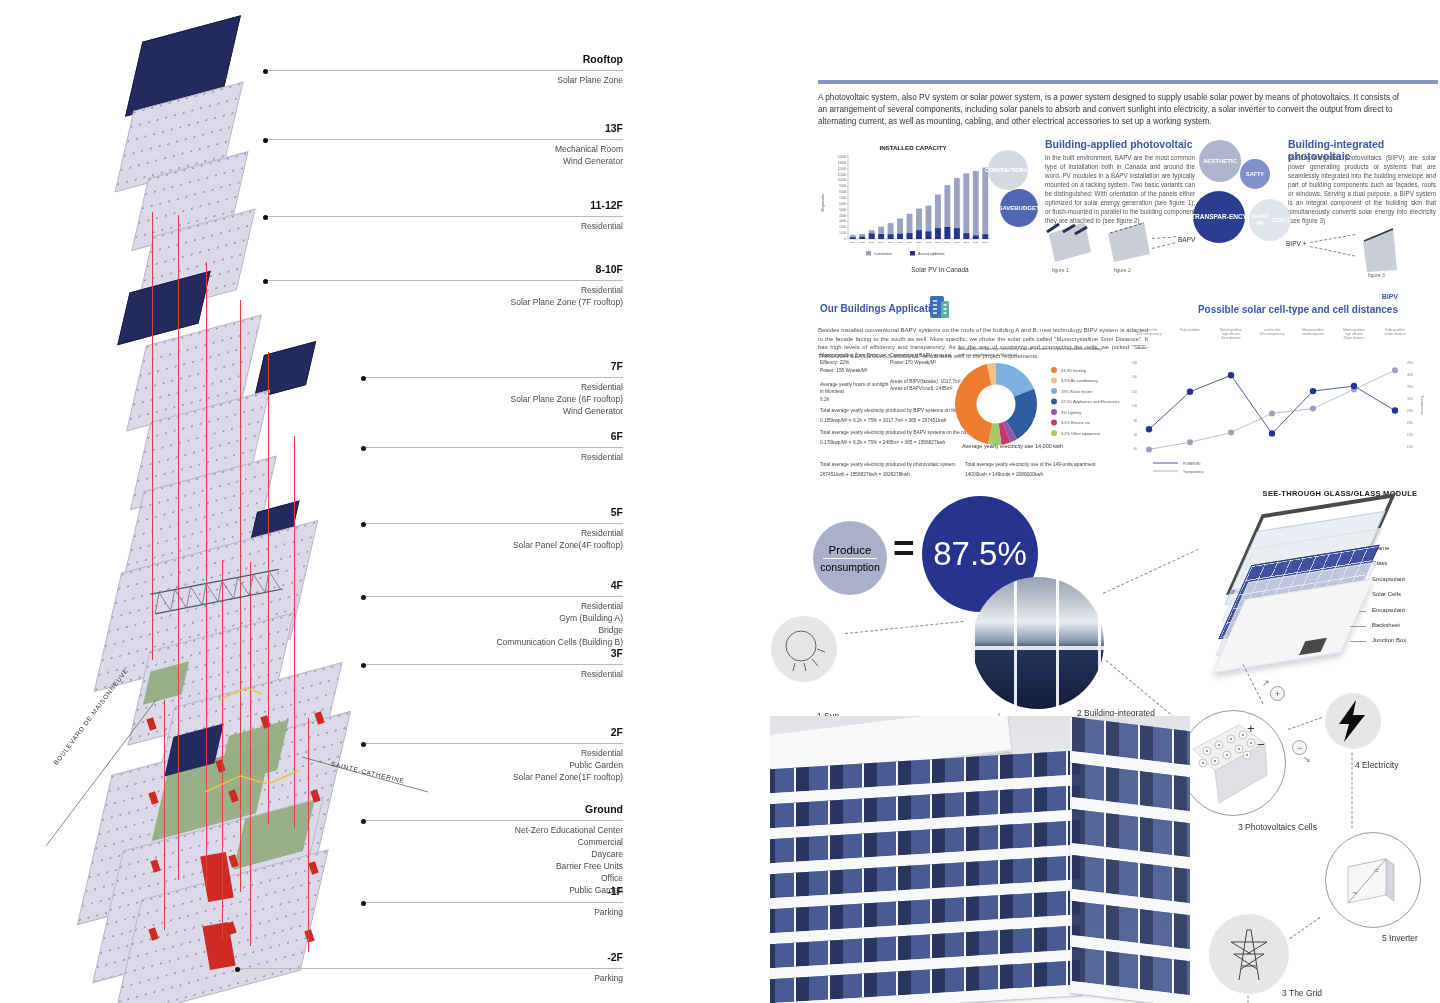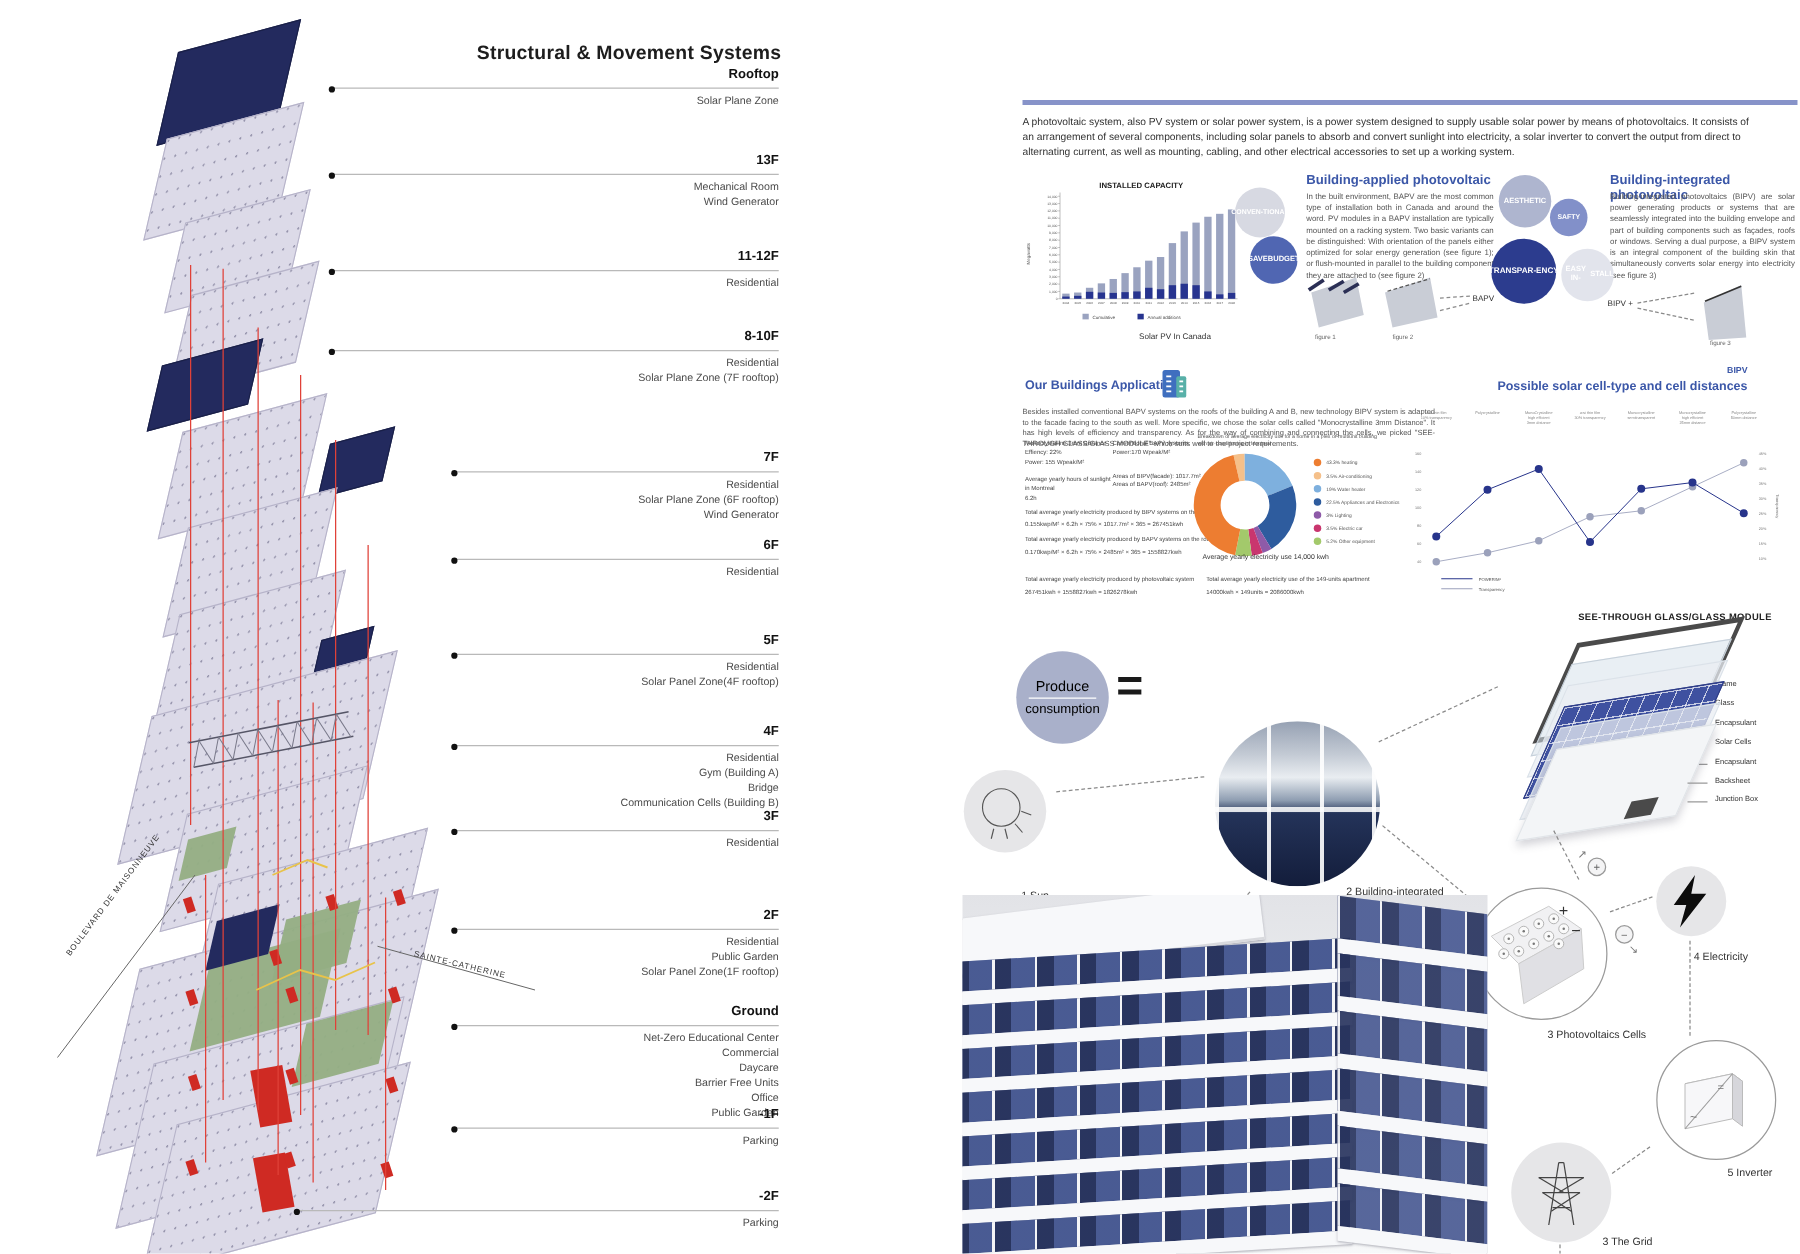--- a/index.html
+++ b/index.html
@@ -68,21 +68,20 @@
   .gray-circle{position:absolute;border-radius:50%;background:#e6e6e8;}
   .mini-pm{position:absolute;width:13px;height:13px;border-radius:50%;border:1px solid #999;color:#666;
            font-size:9px;display:flex;align-items:center;justify-content:center;background:#f4f4f5;}
   .mini-arrow{position:absolute;font-size:9px;color:#777;}
 </style>
 </head>
 <body>
 
 <div id="board">
 
-  <div id="left-title">Structural &amp; Movement Systems</div>
   <div id="axon-stack" class="abs" style="left:0;top:0;width:770px;height:1003px;">
       <div class="plate navy" style="left:132px;top:32px;width:100px;height:66px;"></div>
       <div class="plate light" style="left:122px;top:100px;width:112px;height:72px;"></div>
       <div class="plate light" style="left:138px;top:168px;width:102px;height:64px;"></div>
       <div class="plate light" style="left:142px;top:226px;width:104px;height:72px;"></div>
       <div class="plate navy" style="left:122px;top:284px;width:82px;height:46px;"></div>
       <div class="plate light" style="left:134px;top:334px;width:118px;height:76px;"></div>
       <div class="plate navy" style="left:258px;top:350px;width:52px;height:38px;"></div>
       <div class="plate light" style="left:138px;top:410px;width:122px;height:78px;"></div>
       <div class="plate light" style="left:130px;top:478px;width:136px;height:86px;"></div>
@@ -572,20 +571,23 @@
       <div class="module-layer" style="left:1302px;top:640px;width:22px;height:13px;background:#4a4a4a;"></div>
       <div class="module-leader" style="left:1350px;top:641.4px;"></div>
       <div class="module-label" style="left:1372px;top:637.4px;">Junction Box</div>
     </div>
 
   <div id="ratio-circle" class="circle" style="left:813px;top:521px;width:74px;height:74px;">
     <div id="ratio-num">Produce</div>
     <div id="ratio-den">consumption</div>
   </div>
   <div id="equals-sign">=</div>
+  <div id="big-pct" class="circle" style="left:922px;top:496px;width:116px;height:116px;">
+    <span>87.5%</span>
+  </div>
 
   <div class="gray-circle" style="left:771px;top:616px;width:66px;height:66px;">
     <svg width="66" height="66">
       <circle cx="30" cy="30" r="15" fill="none" stroke="#555" stroke-width="0.9"></circle>
       <line x1="41" y1="43" x2="47" y2="50" stroke="#555" stroke-width="0.9"></line>
       <line x1="33" y1="47" x2="35" y2="55" stroke="#555" stroke-width="0.9"></line>
       <line x1="24" y1="47" x2="22" y2="55" stroke="#555" stroke-width="0.9"></line>
       <line x1="46" y1="33" x2="54" y2="36" stroke="#555" stroke-width="0.9"></line>
     </svg>
   </div>

